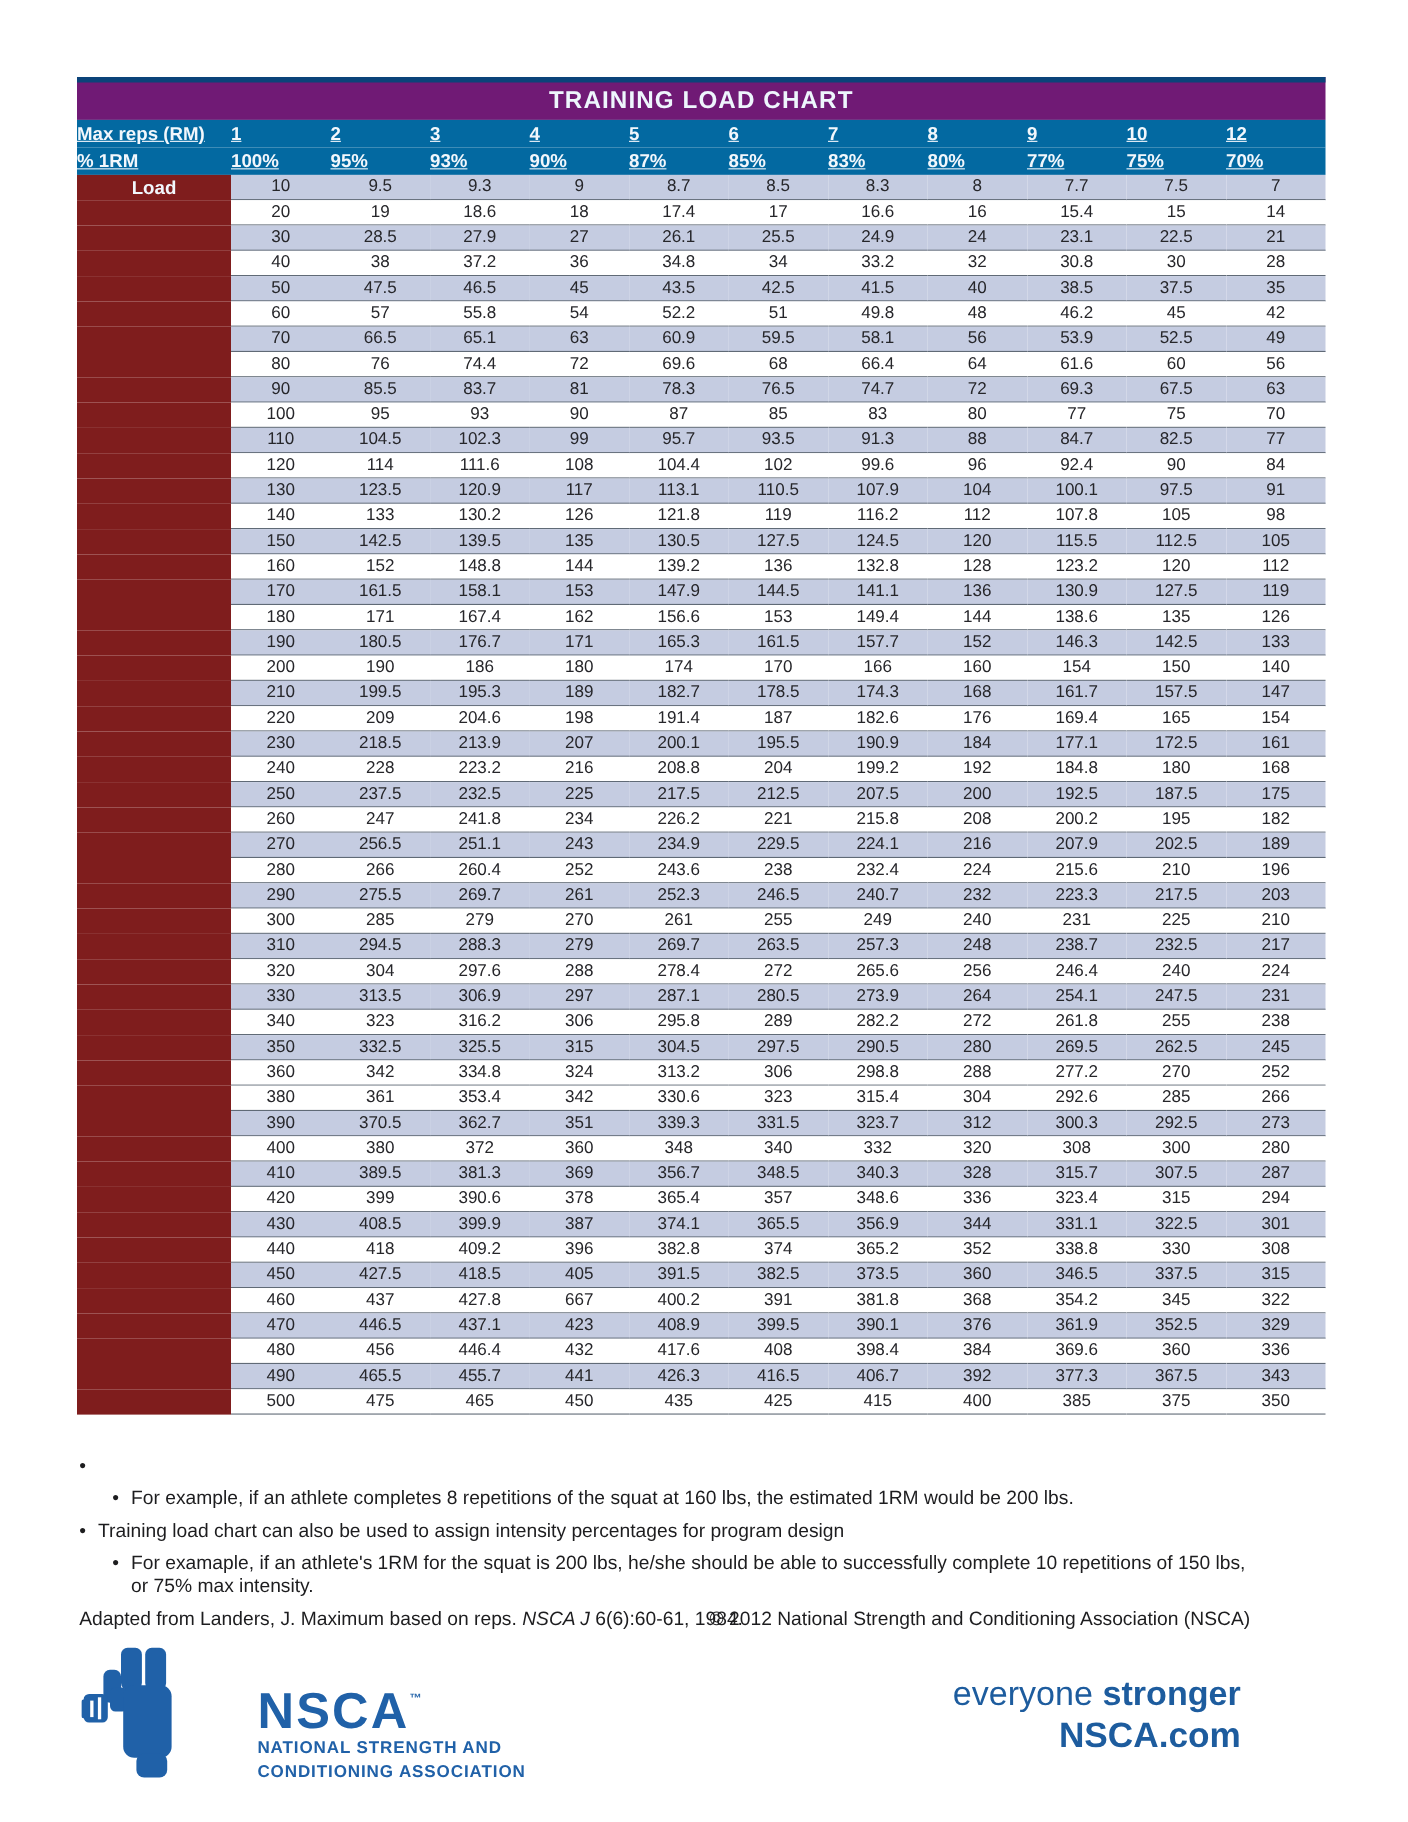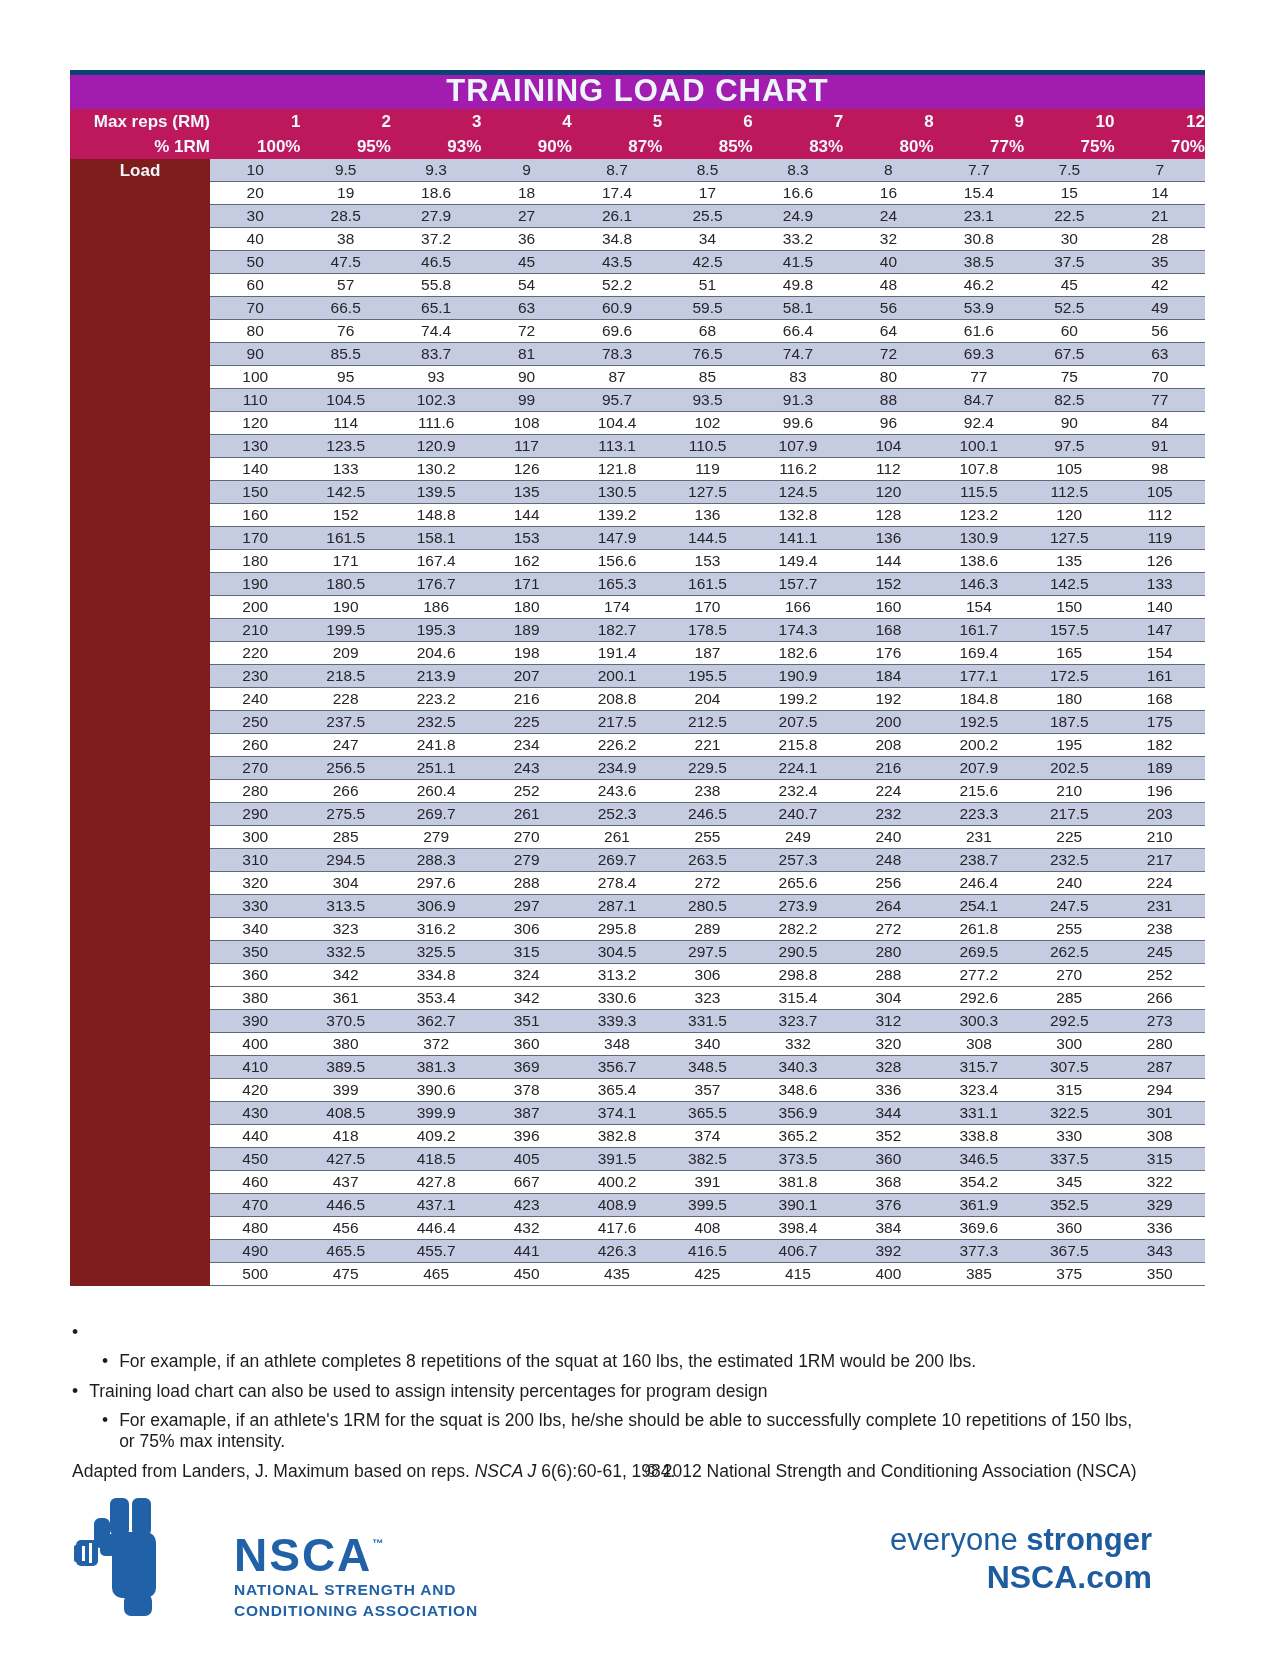--- a/index.html
+++ b/index.html
@@ -8,28 +8,28 @@
     font-family:"Liberation Sans", sans-serif;
     color:#26262a; position:relative; overflow:hidden;
   }
   .page { position:absolute; inset:0; }
 
   
   .chart {
     position:absolute; left:70px; top:70px; width:1135px;
   }
   .title-bar {
-    height:34px; background:#a21caf; border-top:5px solid #0b4379;
-    color:#eef6fd; font-weight:bold; font-size:31px; letter-spacing:1px;
+    height:34px; background:#701a75; border-top:5px solid #0b4379;
+    color:#eef6fd; font-weight:bold; font-size:22px; letter-spacing:1px;
     text-align:center; line-height:32px; box-sizing:content-box;
   }
   .hrow {
     display:grid; grid-template-columns:140px repeat(11,1fr);
-    background:#be185d; height:25px; line-height:25px;
-    color:#f2f7fc; font-weight:bold; font-size:17px; text-align:right;
+    background:#0369a1; height:25px; line-height:25px;
+    color:#f2f7fc; font-weight:bold; font-size:17px; text-align:left;text-decoration:underline;
   }
   .hlabel { font-size:17px; }
   .body .row {
     display:grid; grid-template-columns:140px repeat(11,1fr);
     height:23px;
   }
   .cell {
     box-sizing:border-box; border-bottom:1px solid #606a76;
     font-size:15.5px; line-height:22px; text-align:center; color:#26262a;
   }
@@ -62,21 +62,21 @@
   .logo-icon { position:absolute; left:0; top:0; }
   .logo-text { position:absolute; left:160px; top:42px; color:#2061a8; }
   .logo-nsca {
     font-weight:bold; font-size:46px; letter-spacing:2px; line-height:1;
     white-space:nowrap;
   }
   .logo-tm { font-size:11px; vertical-align:24px; letter-spacing:0; }
   .logo-line { font-weight:bold; font-size:15.5px; letter-spacing:0.8px; margin-top:3px; white-space:nowrap; }
 
   .tagline {
-    position:absolute; right:128px; top:1522px; text-align:right; color:#1d5c9e;
+    position:absolute; right:152px; top:1522px; text-align:right; color:#1d5c9e;
   }
   .tagline .line1 { font-size:31px; line-height:1.15; white-space:nowrap; }
   .tagline .word-regular { font-weight:400; }
   .tagline .word-bold { font-weight:bold; }
   .tagline .line2 { font-size:32px; font-weight:bold; line-height:1.2; }
 </style>
 </head>
 <body>
 
 <div class="page">

